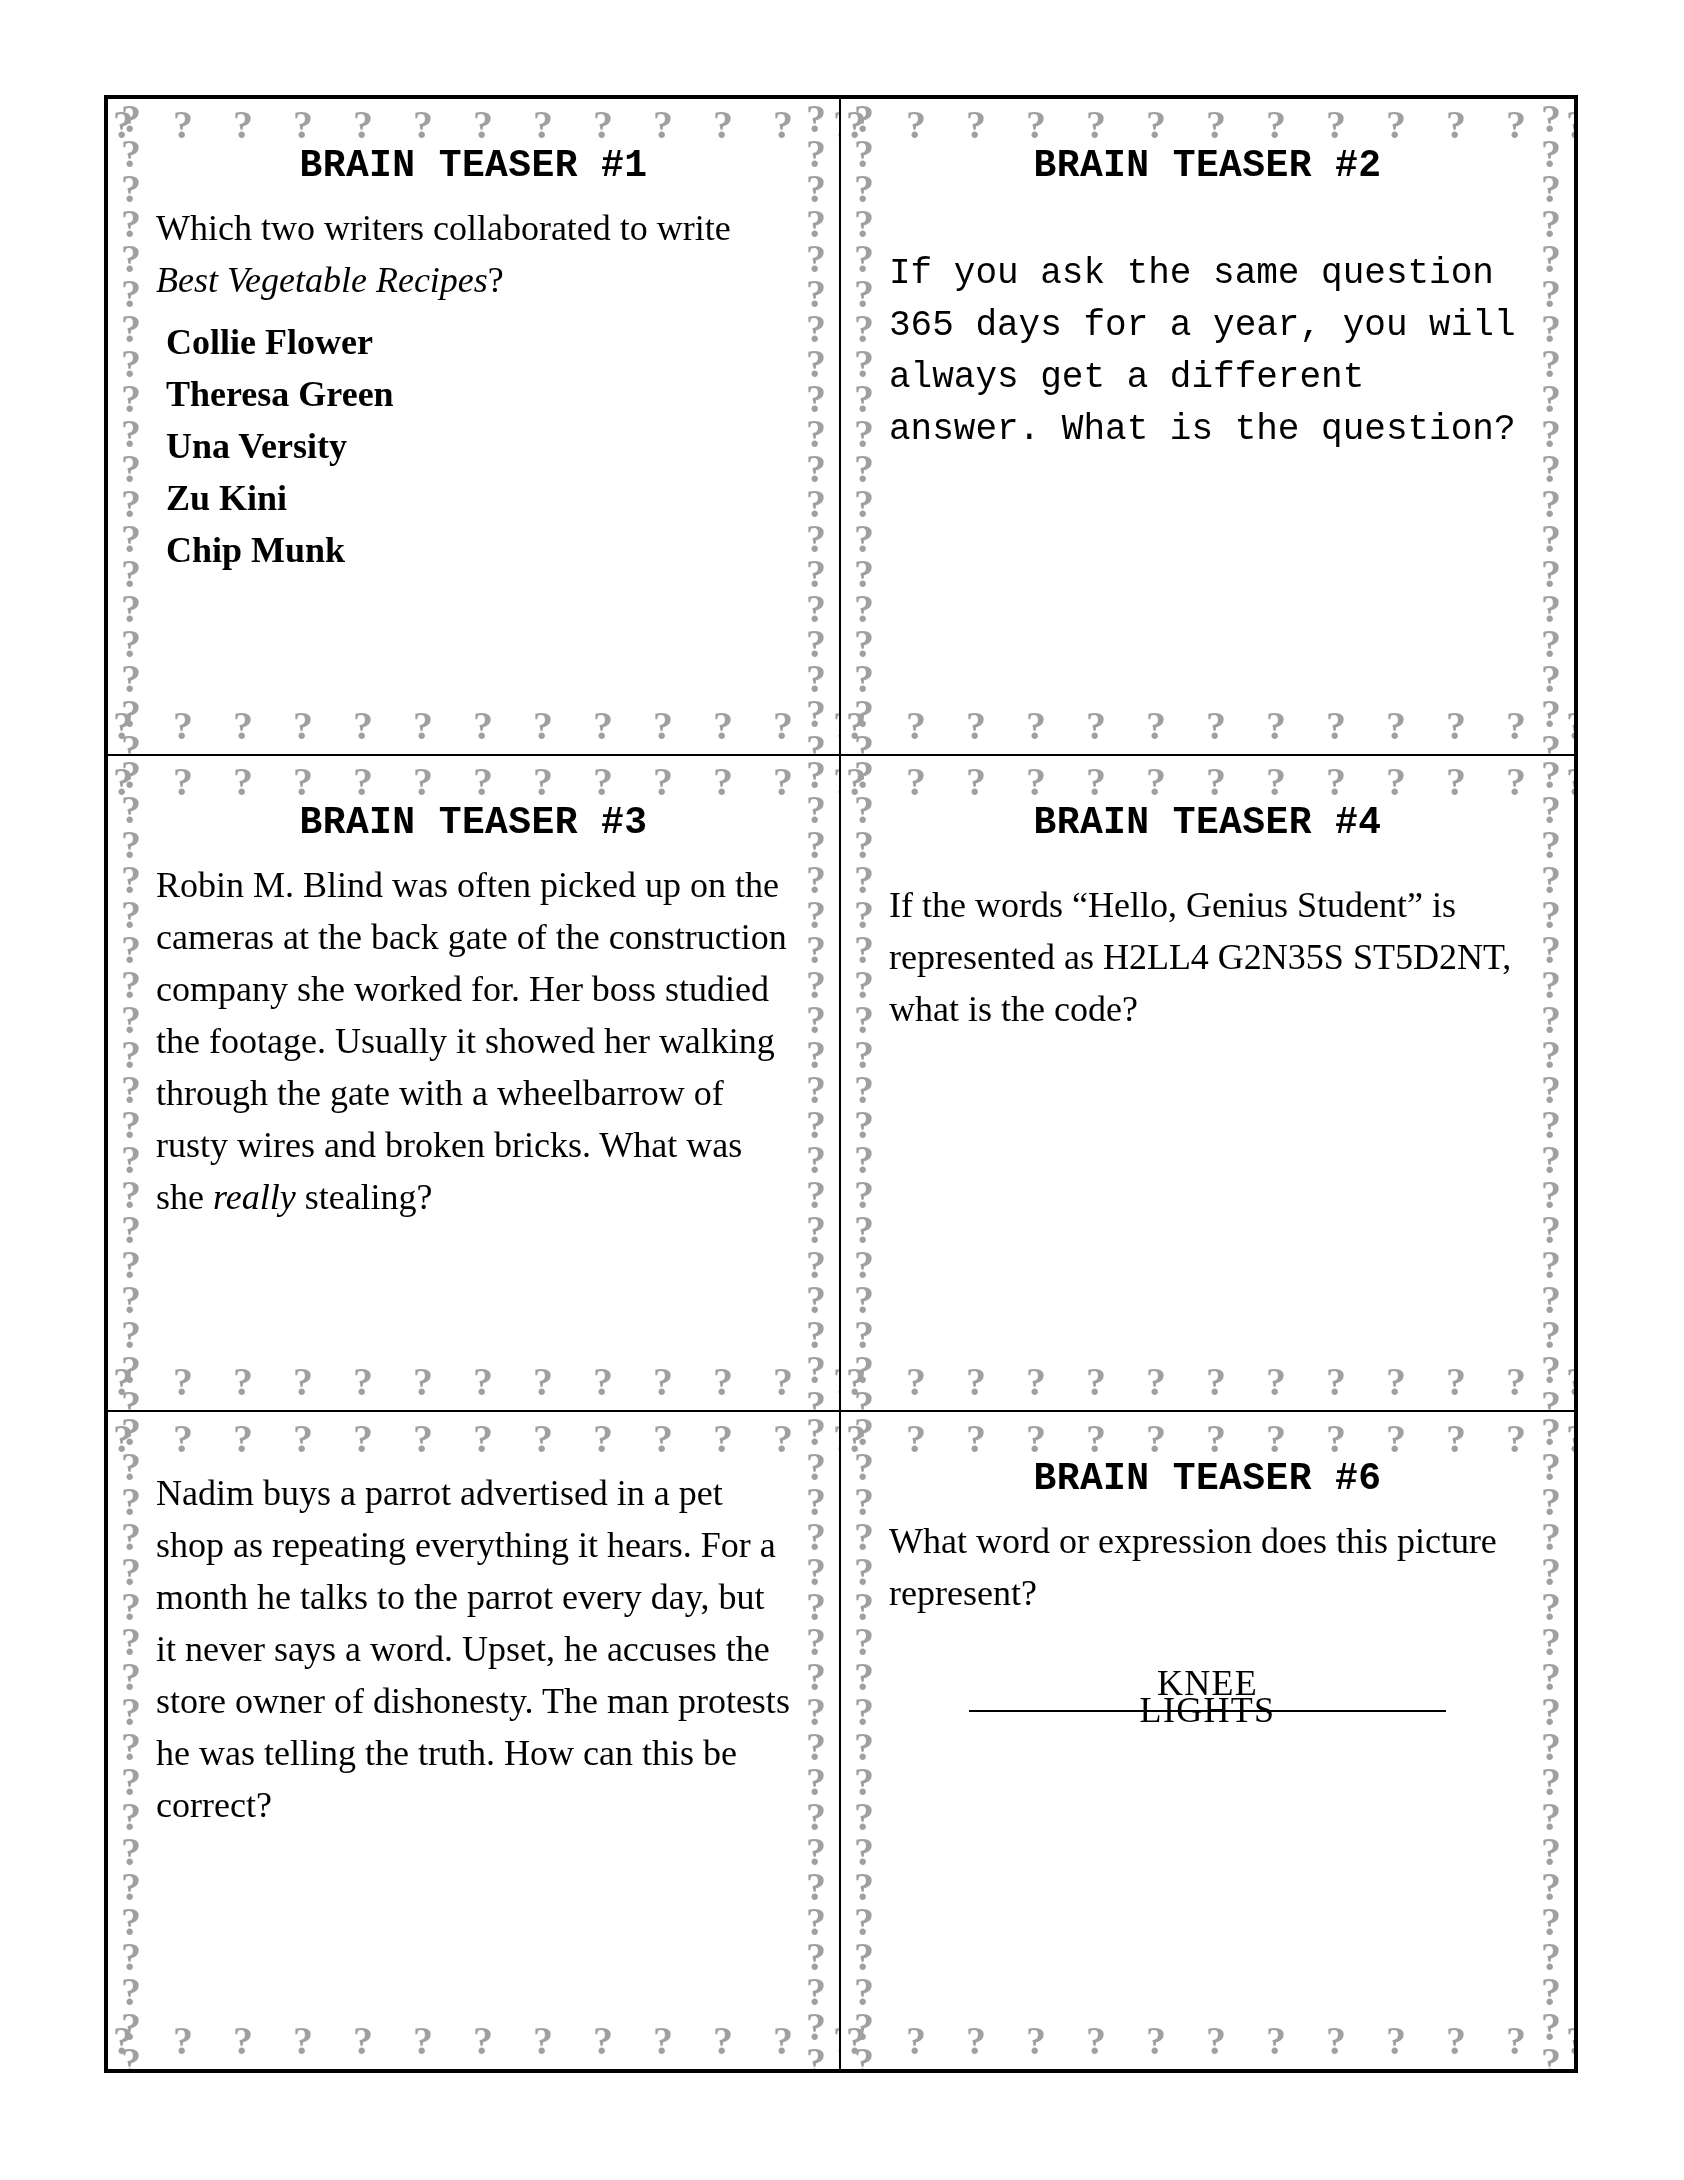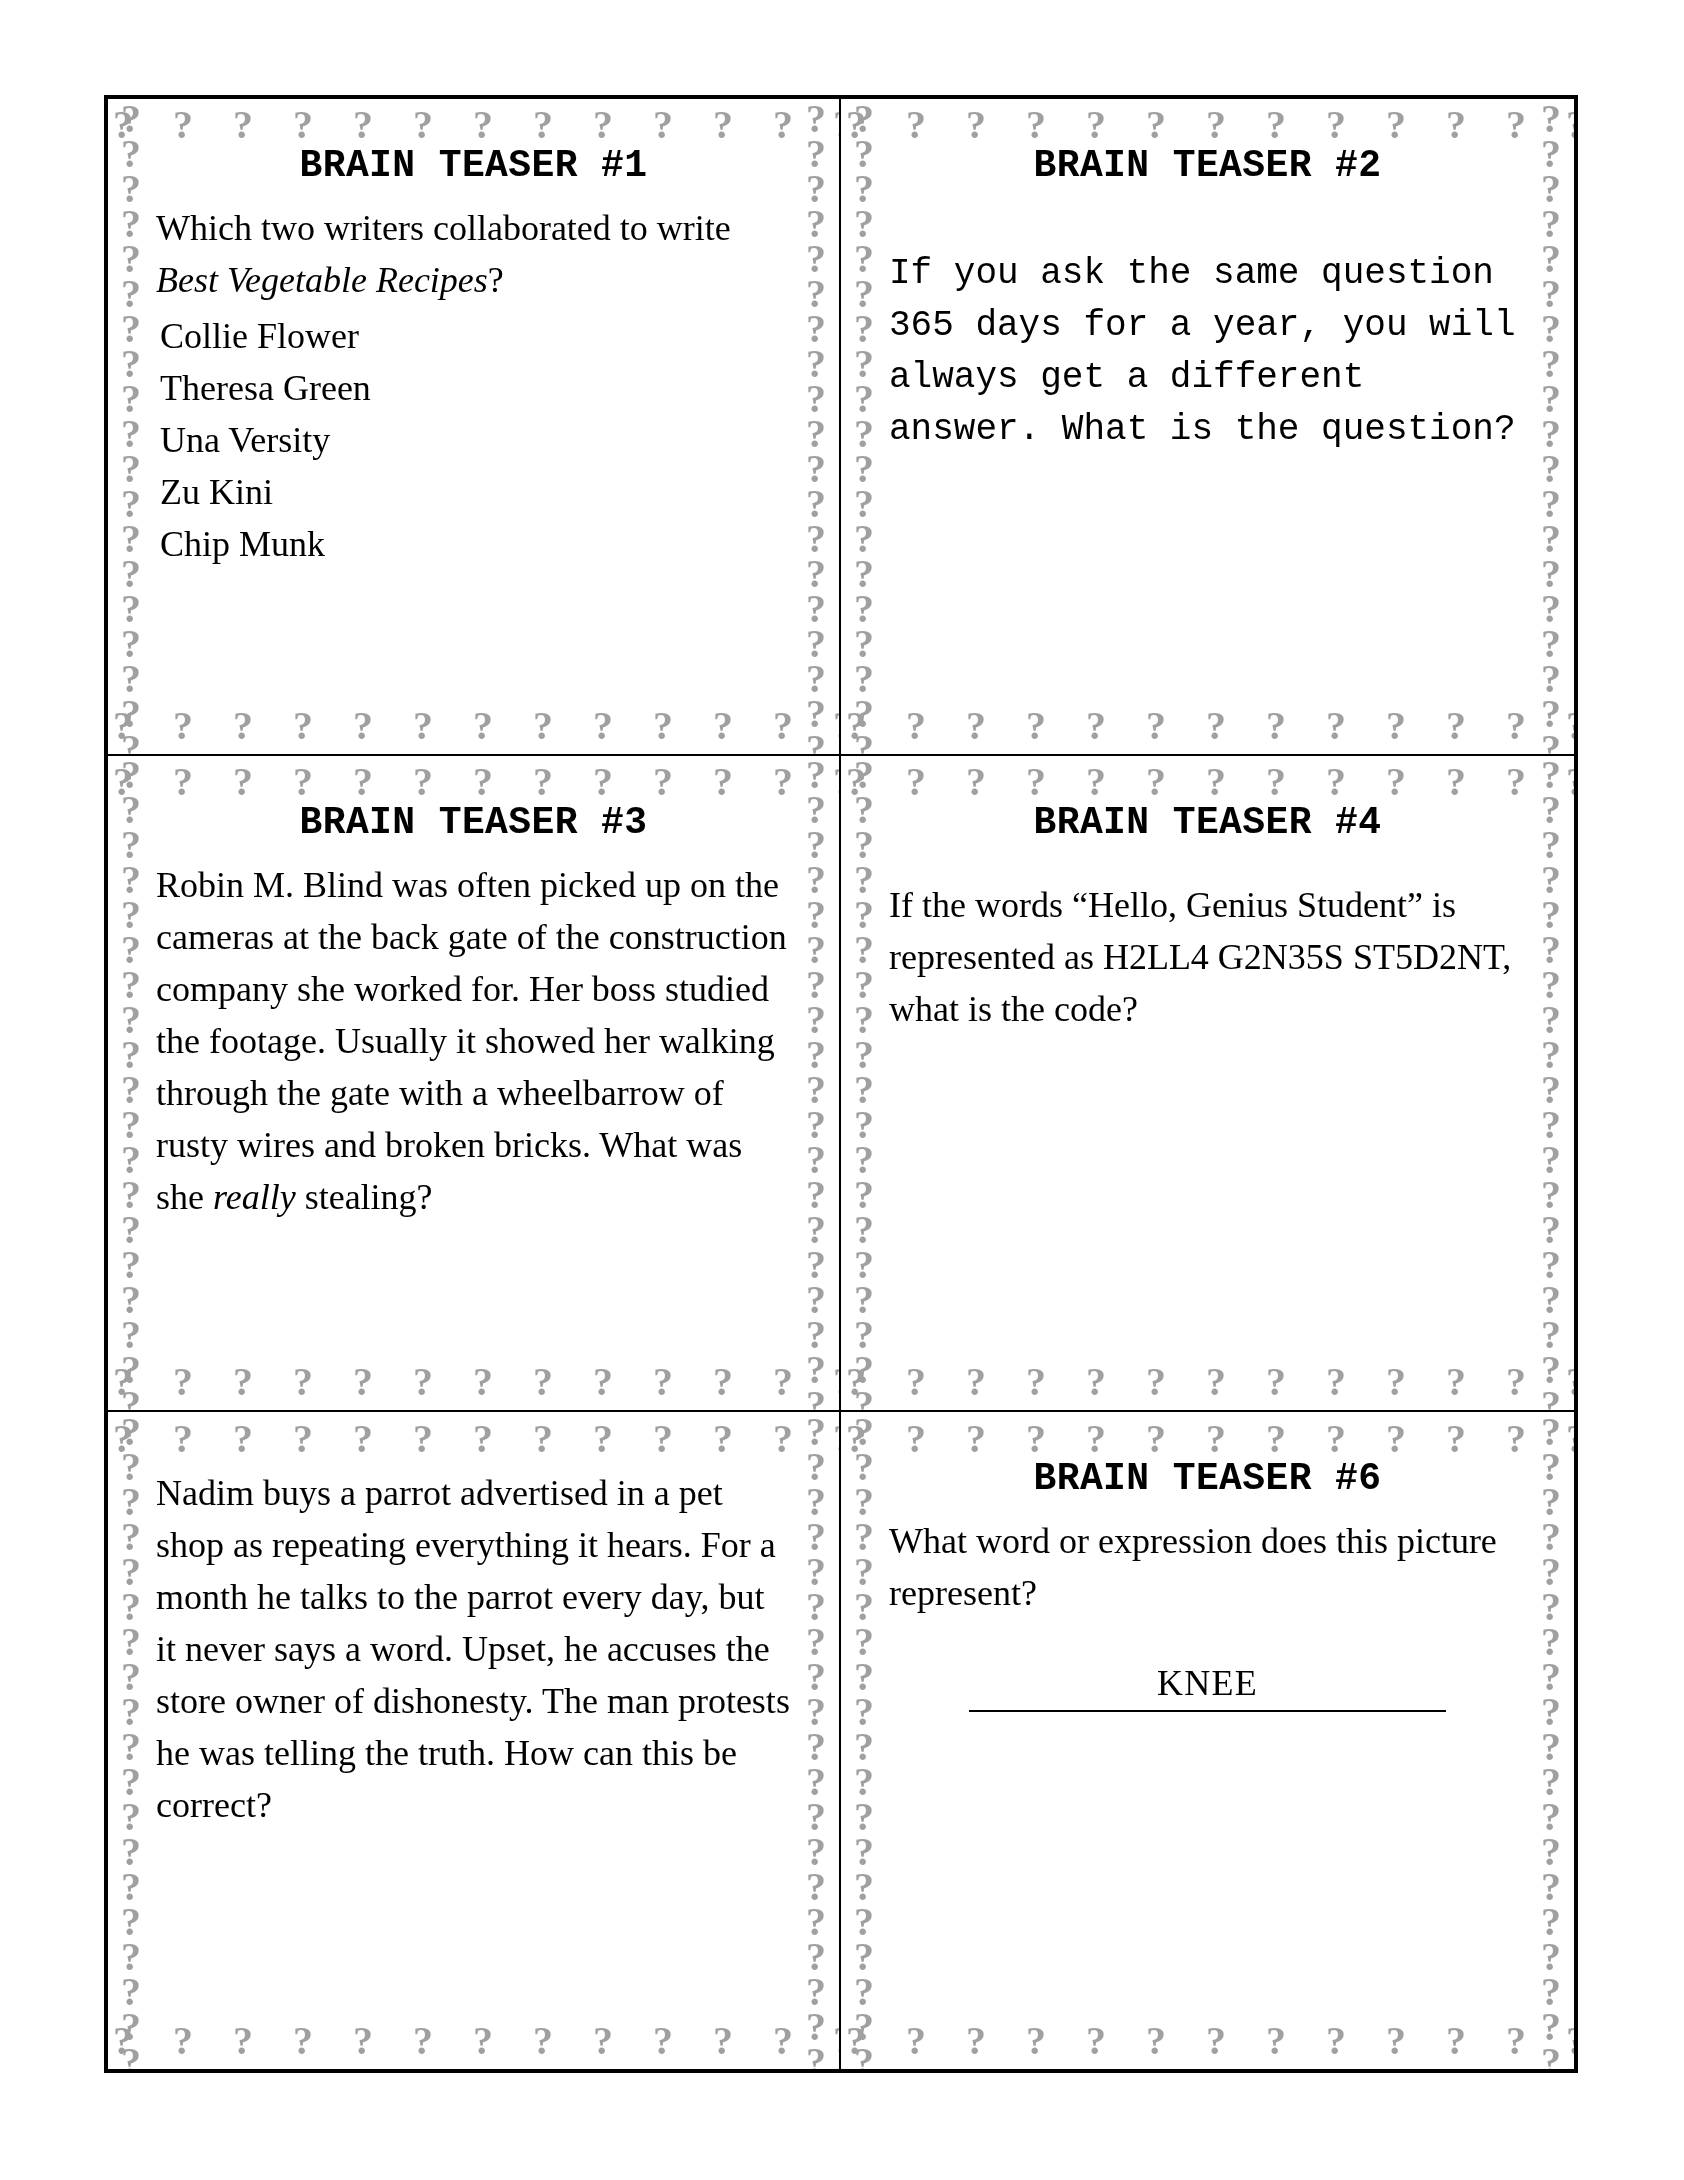--- a/index.html
+++ b/index.html
@@ -117,23 +117,24 @@
     margin: 0;
     font-family: "Liberation Serif", "DejaVu Serif", serif;
   }
   .card-body.pad-top-big { margin-top: 58px; font-family: Liberation Mono, monospace; }
   .card-body.pad-top-med { margin-top: 32px; }
   .card-body.pad-top-xs  { margin-top: 12px; }
 
   .card-body em { font-style: italic; font-family: Liberation Serif, serif; }
 
   .namelist {
-    margin: 4px;
+    margin: 10px;
     padding: 0;
     list-style: none;
+    font-weight: bold;
   }
   .namelist li {
     font-size: 36px;
     line-height: 52px;
     color: #000000;
   }
 
   
   .rebus {
     margin-top: 42px;
@@ -490,19 +491,20 @@
 ?
 ?
 </div>
       </div>
       <div class="card-inner">
         <h2 class="card-title">BRAIN TEASER #6</h2>
         <p class="card-body pad-top-xs">What word or expression does this picture represent?</p>
         <div class="rebus">
           <span class="word-top">KNEE</span>
           <span class="rule"></span>
+          <span class="word-bottom">LIGHTS</span>
         </div>
       </div>
     </div>
 
   </div>
 </div>
 
 
 </body></html>

